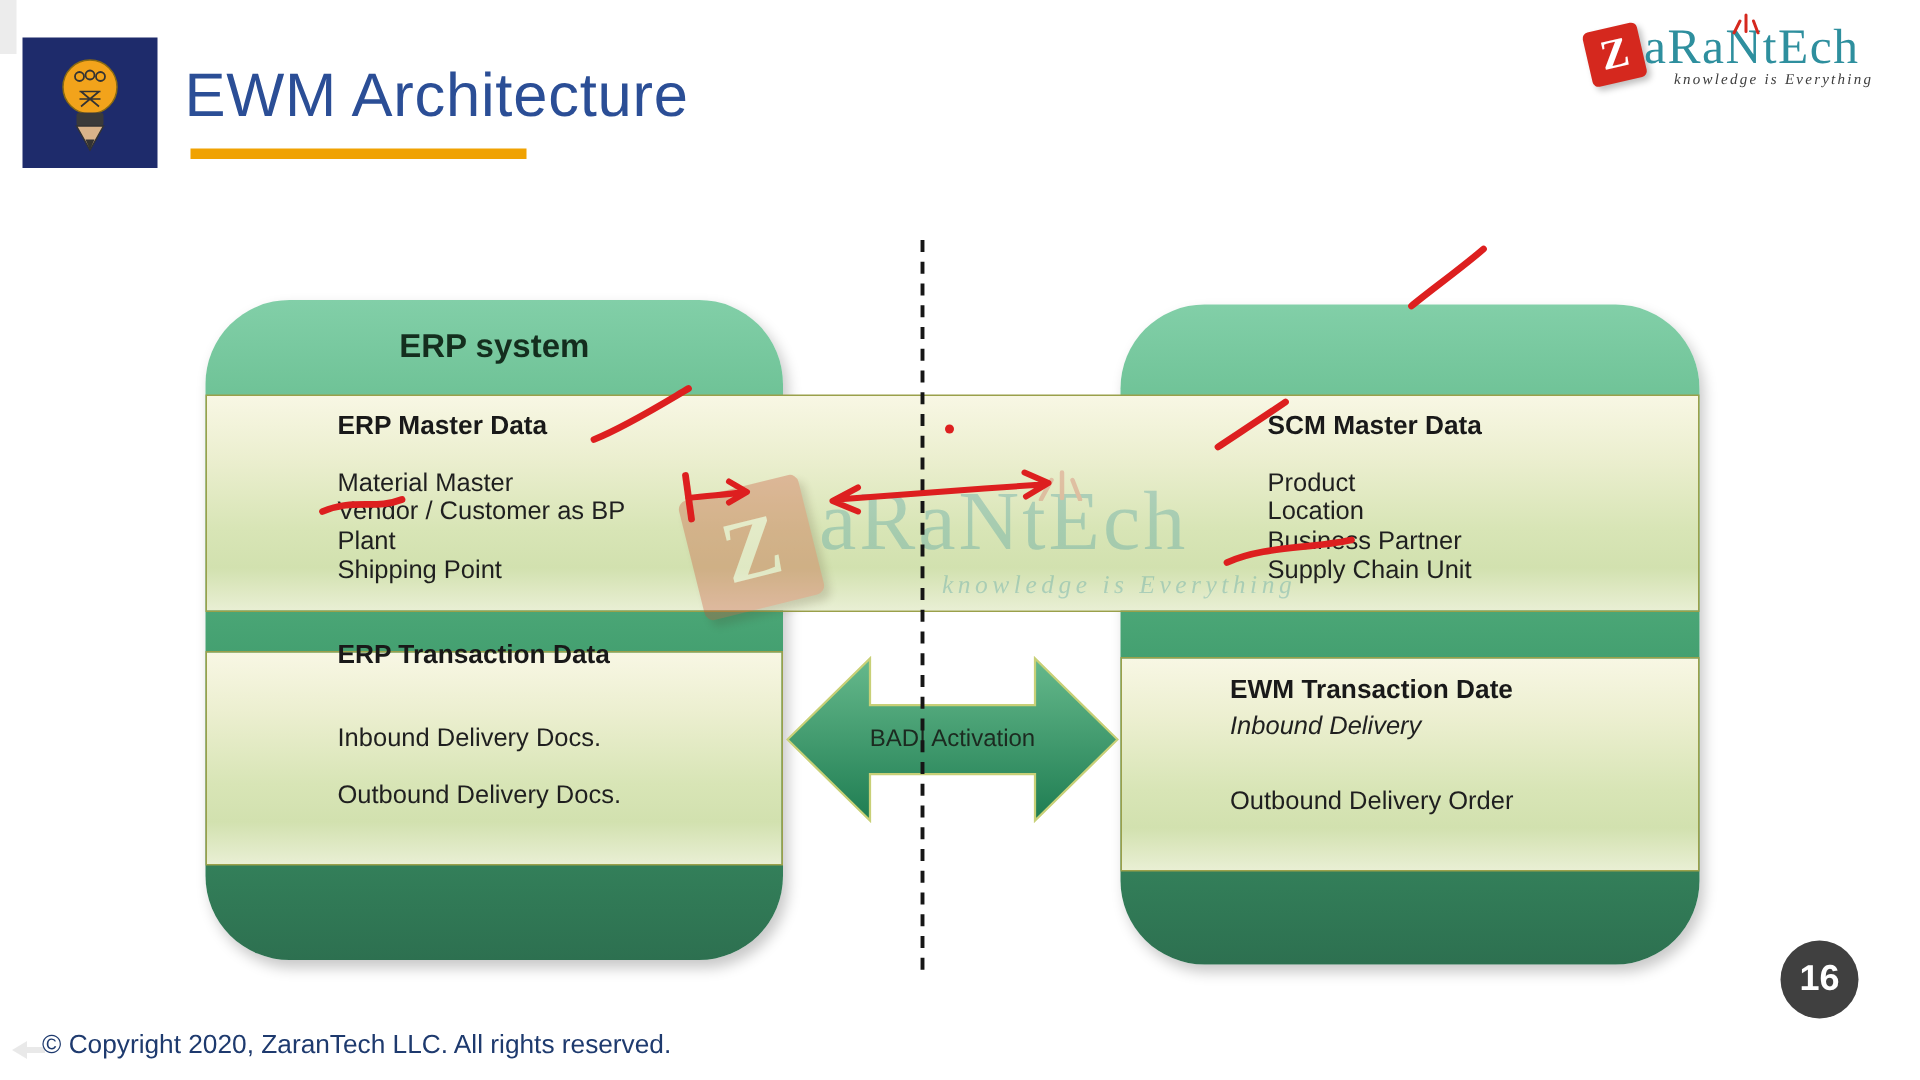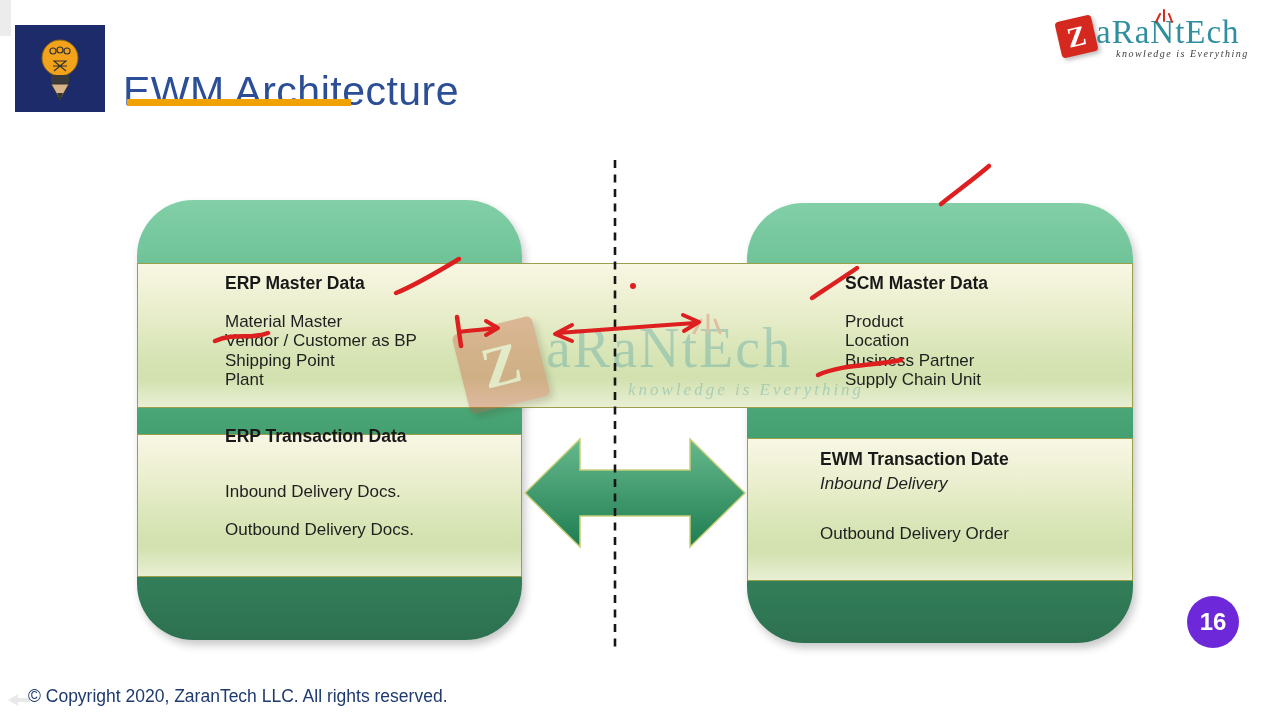--- a/index.html
+++ b/index.html
@@ -3,21 +3,21 @@
 <meta charset="utf-8">
 <style>
   html,body{margin:0;padding:0;background:#fff;}
   .slide{position:relative;width:1280px;height:720px;background:#ffffff;overflow:hidden;
          font-family:"Liberation Sans",sans-serif;}
   .abs{position:absolute;}
 
   
   .corner-chip{left:0;top:0;width:11px;height:36px;background:#ececec;}
   .icon-tile{left:15px;top:25px;width:90px;height:87px;background:#1E2B6B;}
-  .page-title{left:123px;top:40px;font-size:41px;color:#2B4E96;letter-spacing:.5px;margin-top:28px;}
+  .page-title{left:123px;top:40px;font-size:41px;color:#2B4E96;letter-spacing:.5px;}
   .title-underline{left:127px;top:99px;width:224px;height:7px;background:#F0A202;}
 
   
   .brand{left:1052px;top:8px;width:210px;height:58px;}
   .brand-square{position:absolute;left:6px;top:10px;width:37px;height:37px;background:#D5281E;
     border-radius:4px;transform:rotate(-13deg);box-shadow:2px 3px 4px rgba(0,0,0,.25);
     display:flex;align-items:center;justify-content:center;}
   .brand-square span{font-family:"Liberation Serif",serif;color:#fff;font-size:28px;font-weight:bold;}
   .brand-word{position:absolute;left:44px;top:6px;font-family:"Liberation Serif",serif;
     font-size:33px;color:#2E8F9E;letter-spacing:1px;white-space:nowrap;}
@@ -67,21 +67,21 @@
   .dash-line{left:612px;top:160px;width:6px;height:492px;}
   .badi-arrow{left:524px;top:437px;width:222px;height:112px;}
   .badi-label{left:524px;top:437px;width:222px;height:112px;display:flex;align-items:center;
     justify-content:center;font-size:16px;color:#1c2a20;}
 
   .annotations{left:0;top:0;width:1280px;height:720px;pointer-events:none;}
 
   
   .cursor-mark{left:6px;top:690px;opacity:.3;}
   .copyright{left:28px;top:686px;font-size:17.5px;font-weight:normal;color:#1E3A6E;}
-  .page-badge{left:1187px;top:596px;width:52px;height:52px;border-radius:50%;background:#6d28d9;
+  .page-badge{left:1187px;top:627px;width:52px;height:52px;border-radius:50%;background:#404040;
     display:flex;align-items:center;justify-content:center;color:#fff;font-weight:bold;font-size:24px;}
 </style>
 </head>
 <body>
 
 <div class="slide">
 
   <div class="abs corner-chip"></div>
 
   <div class="abs icon-tile">
@@ -106,40 +106,41 @@
     </div>
     <div class="brand-word"><span>aRaN</span><span>tEch</span></div>
     <svg class="abs" style="left:100px;top:0px" width="26" height="15" viewBox="0 0 26 15">
       <path d="M4 14 L8 6 M12 13 L12 2 M20 14 L17 6" stroke="#D5281E" stroke-width="2" fill="none" stroke-linecap="round"></path>
     </svg>
     <div class="brand-tagline">knowledge is Everything</div>
   </div>
 
   <div class="abs sys-container erp-container"></div>
   <div class="abs sys-container ewm-container"></div>
+  <div class="abs sys-title erp-title">ERP system</div>
 
   <div class="abs light-box master-band"></div>
 
   <div class="abs watermark">
     <div class="wm-square">
       <span>Z</span>
     </div>
     <div class="wm-word"><span>aRaN</span><span>tEch</span></div>
     <svg class="abs" style="left:238px;top:2px" width="40" height="22" viewBox="0 0 40 22">
       <path d="M6 21 L13 8 M20 20 L20 3 M32 21 L27 8" stroke="#D5655A" stroke-width="3" fill="none" stroke-linecap="round"></path>
     </svg>
     <div class="wm-tagline">knowledge is Everything</div>
   </div>
 
   <div class="abs box-heading erp-master-heading">ERP Master Data</div>
   <div class="abs erp-master-list">
     <div class="box-item">Material Master</div>
     <div class="box-item">Vendor / Customer as BP</div>
+    <div class="box-item">Plant</div>
     <div class="box-item">Shipping Point</div>
-    <div class="box-item">Plant</div>
   </div>
   <div class="abs box-heading ewm-master-heading">SCM Master Data</div>
   <div class="abs ewm-master-list">
     <div class="box-item">Product</div>
     <div class="box-item">Location</div>
     <div class="box-item">Business Partner</div>
     <div class="box-item">Supply Chain Unit</div>
   </div>
 
   <div class="abs light-box tx-left"></div>
@@ -153,20 +154,21 @@
 
   <svg class="abs badi-arrow" viewBox="0 0 222 112">
     <defs>
       <linearGradient id="agrad" x1="0" y1="0" x2="0" y2="1">
         <stop offset="0" stop-color="#66B98C"></stop>
         <stop offset="1" stop-color="#1F7D52"></stop>
       </linearGradient>
     </defs>
     <polygon points="1,56 56,2 56,33 166,33 166,2 221,56 166,110 166,79 56,79 56,110" fill="url(#agrad)" stroke="#C8D077" stroke-width="1.5"></polygon>
   </svg>
+  <div class="abs badi-label">BADI Activation</div>
 
   <svg class="abs dash-line" viewBox="0 0 6 492">
     <line x1="3" y1="0" x2="3" y2="492" stroke="#161616" stroke-width="2.6" stroke-dasharray="8 6.5"></line>
   </svg>
 
   <svg class="abs annotations" viewBox="0 0 1280 720">
     <g stroke="#DD1F1F" fill="none" stroke-linecap="round" stroke-linejoin="round">
       <path d="M396 293 C418 284 442 269 459 259" stroke-width="4.5"></path>
       <path d="M215 341 C236 332 250 340 268 333" stroke-width="4.5"></path>
       <path d="M457 317 L461 346" stroke-width="4.5"></path>

